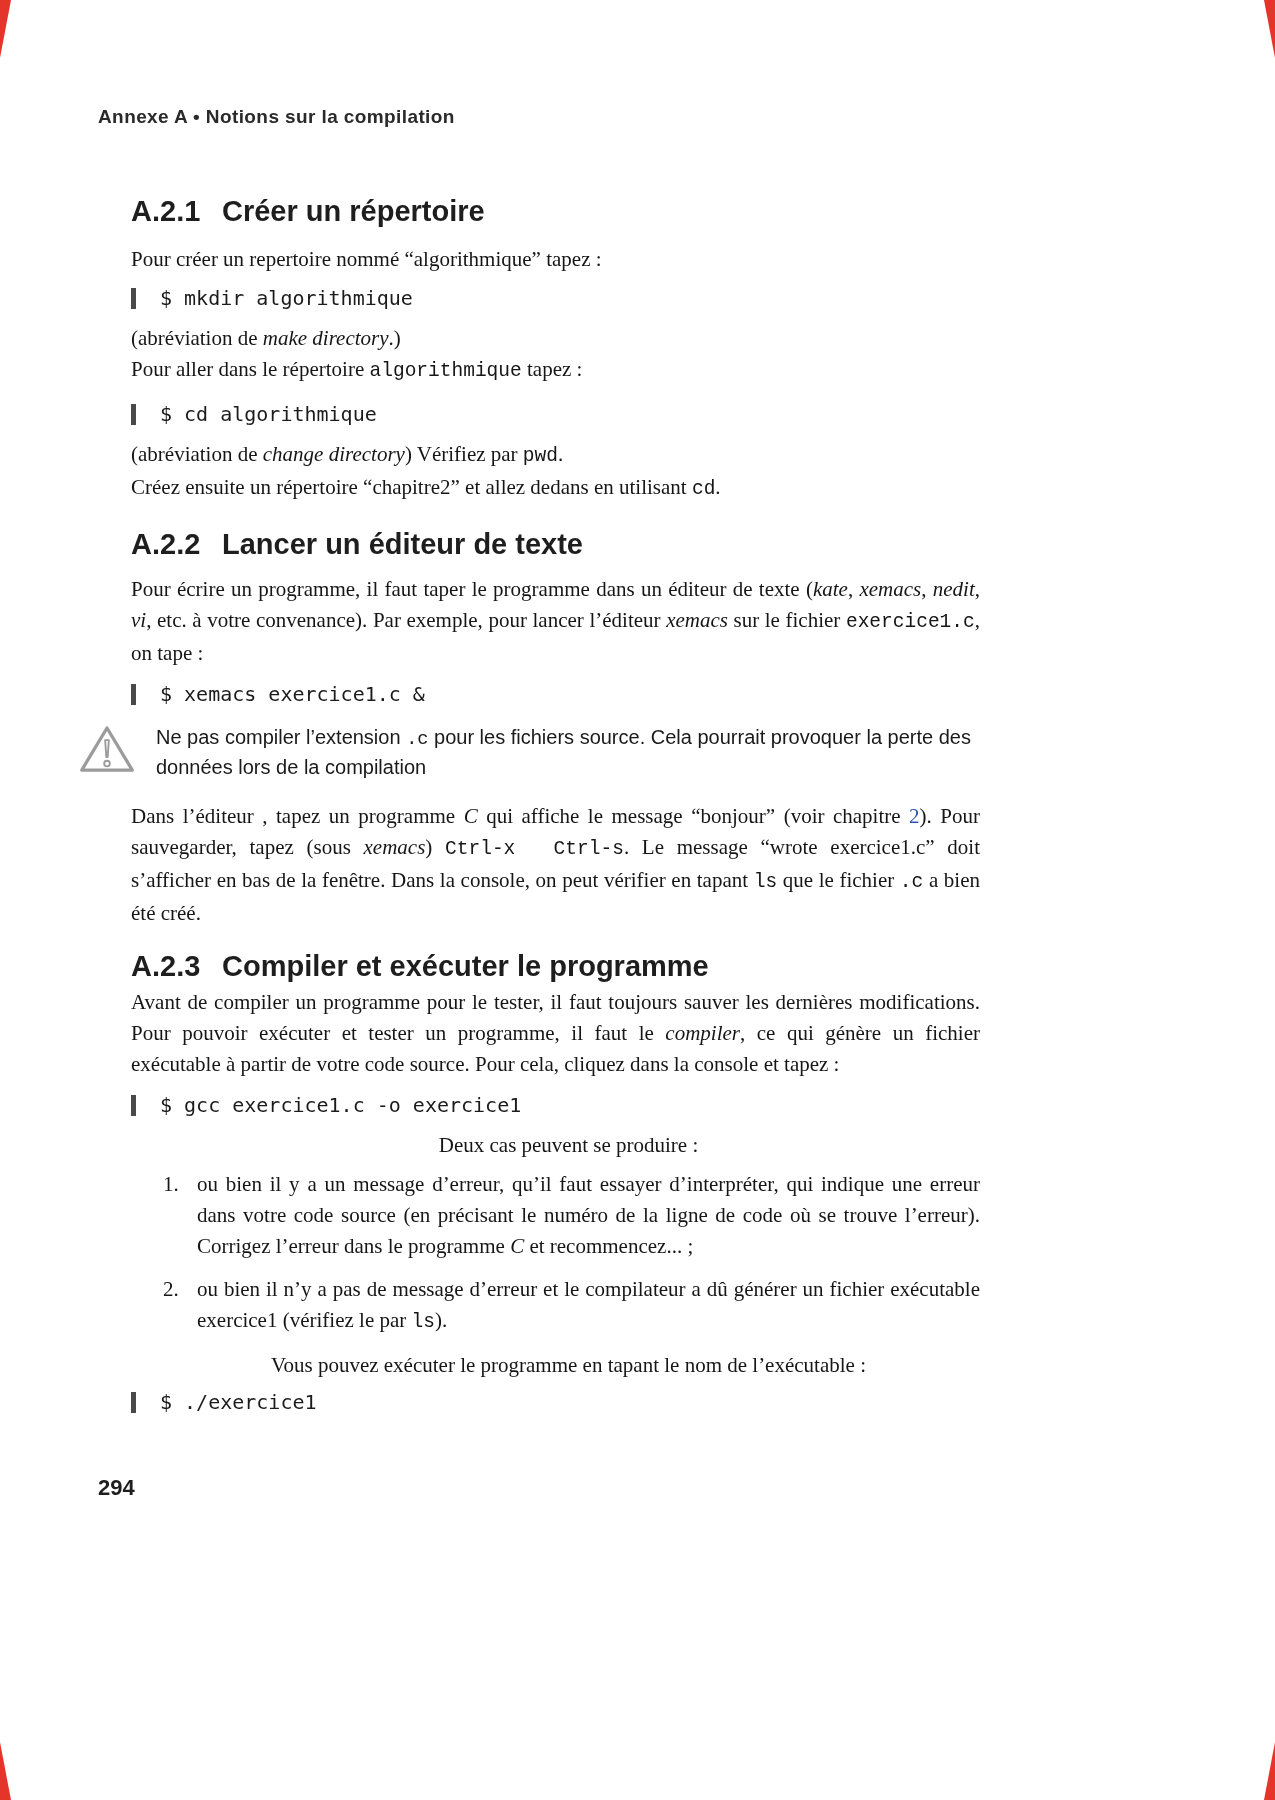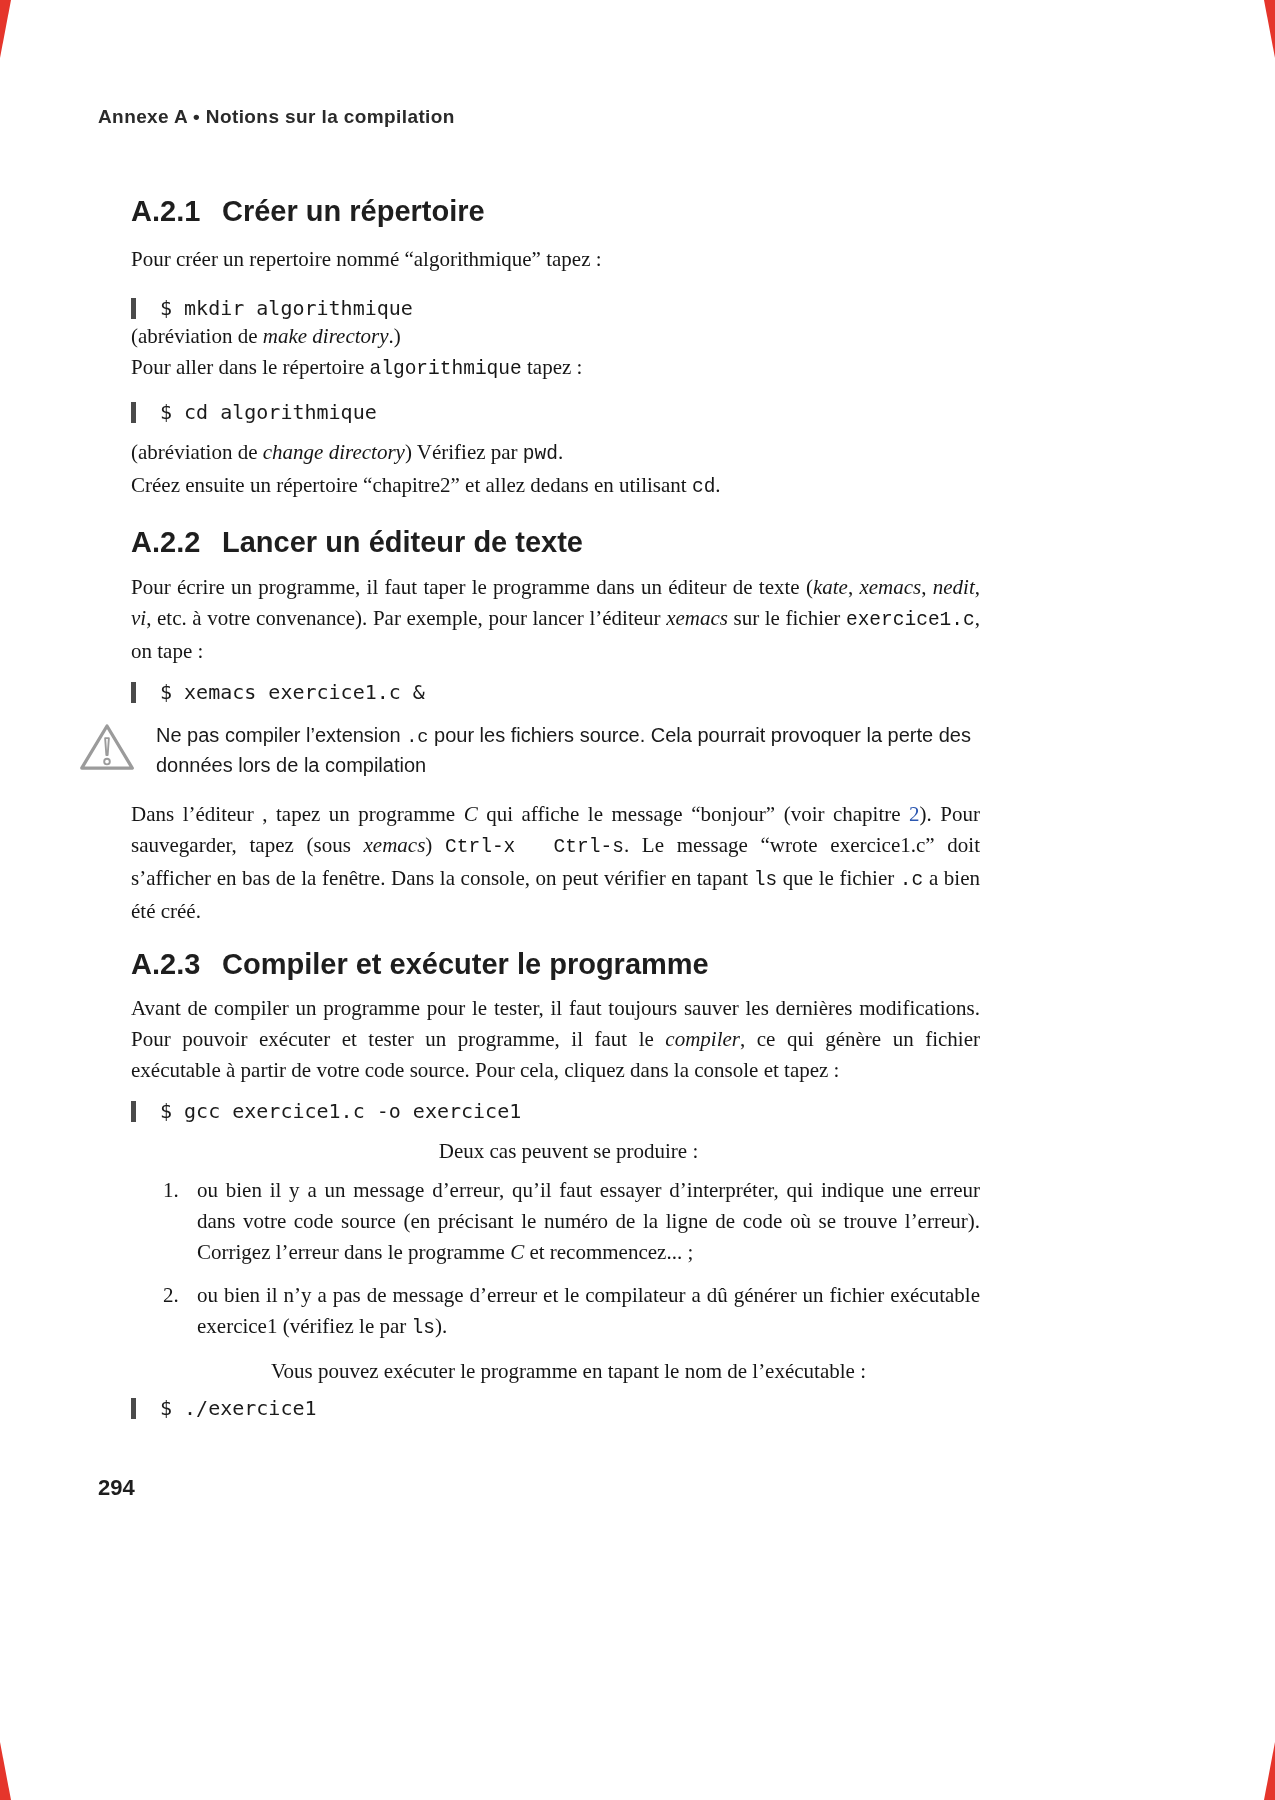--- a/index.html
+++ b/index.html
@@ -74,26 +74,26 @@
 
   <main class="content">
 
     <h2 class="sec" style="margin-top:194px">
       <span class="sec-num">A.2.1</span>
       <span class="sec-title">Créer un répertoire</span>
     </h2>
 
     <p class="body" style="margin-top:16px">Pour créer un repertoire nommé “algorithmique” tapez :</p>
 
-    <div class="codeline" style="margin-top:20px">
+    <div class="codeline" style="margin-top:10px">
       <span class="codebar"></span>
       <code>$ mkdir algorithmique</code>
     </div>
 
-    <p class="body" style=""><span>(abréviation de </span><span class="it">make directory</span><span>.)</span></p>
+    <p class="body" style="margin-top:12px"><span>(abréviation de </span><span class="it">make directory</span><span>.)</span></p>
     <p class="body"><span>Pour aller dans le répertoire </span><span class="mono">algorithmique</span><span> tapez :</span></p>
 
     <div class="codeline" style="margin-top:14px">
       <span class="codebar"></span>
       <code>$ cd algorithmique</code>
     </div>
 
     <p class="body" style="margin-top:12px"><span>(abréviation de </span><span class="it">change directory</span><span>) Vérifiez par </span><span class="mono">pwd</span><span>.</span></p>
     <p class="body"><span>Créez ensuite un répertoire “chapitre2” et allez dedans en utilisant </span><span class="mono">cd</span><span>.</span></p>
 
@@ -118,21 +118,21 @@
       <div class="warn-text"><span>Ne pas compiler l’extension </span><span class="mono">.c</span><span> pour les fichiers source. Cela pourrait provoquer la perte des données lors de la compilation</span></div>
     </div>
 
     <p class="body just" style="margin-top:20px"><span>Dans l’éditeur , tapez un programme </span><span class="it">C</span><span> qui affiche le message “bonjour” (voir chapitre </span><span class="link">2</span><span>). Pour sauvegarder, tapez (sous </span><span class="it">xemacs</span><span>) </span><span class="mono">Ctrl-x&nbsp; Ctrl-s</span><span>. Le message “wrote exercice1.c” doit s’afficher en bas de la fenêtre. Dans la console, on peut vérifier en tapant </span><span class="mono">ls</span><span> que le fichier </span><span class="mono">.c</span><span> a bien été créé.</span></p>
 
     <h2 class="sec" style="margin-top:20px">
       <span class="sec-num">A.2.3</span>
       <span class="sec-title">Compiler et exécuter le programme</span>
     </h2>
 
-    <p class="body just" style="margin-top:12px"><span>Avant de compiler un programme pour le tester, il faut toujours sauver les dernières modifications. Pour pouvoir exécuter et tester un programme, il faut le </span><span class="it">compiler</span><span>, ce qui génère un fichier exécutable à partir de votre code source. Pour cela, cliquez dans la console et tapez :</span></p>
+    <p class="body just" style="margin-top:4px"><span>Avant de compiler un programme pour le tester, il faut toujours sauver les dernières modifications. Pour pouvoir exécuter et tester un programme, il faut le </span><span class="it">compiler</span><span>, ce qui génère un fichier exécutable à partir de votre code source. Pour cela, cliquez dans la console et tapez :</span></p>
 
     <div class="codeline" style="margin-top:12px">
       <span class="codebar"></span>
       <code>$ gcc exercice1.c -o exercice1</code>
     </div>
 
     <p class="body indent" style="margin-top:12px">Deux cas peuvent se produire :</p>
 
     <div class="oli" style="margin-top:8px">
       <span class="oli-num">1.</span>

